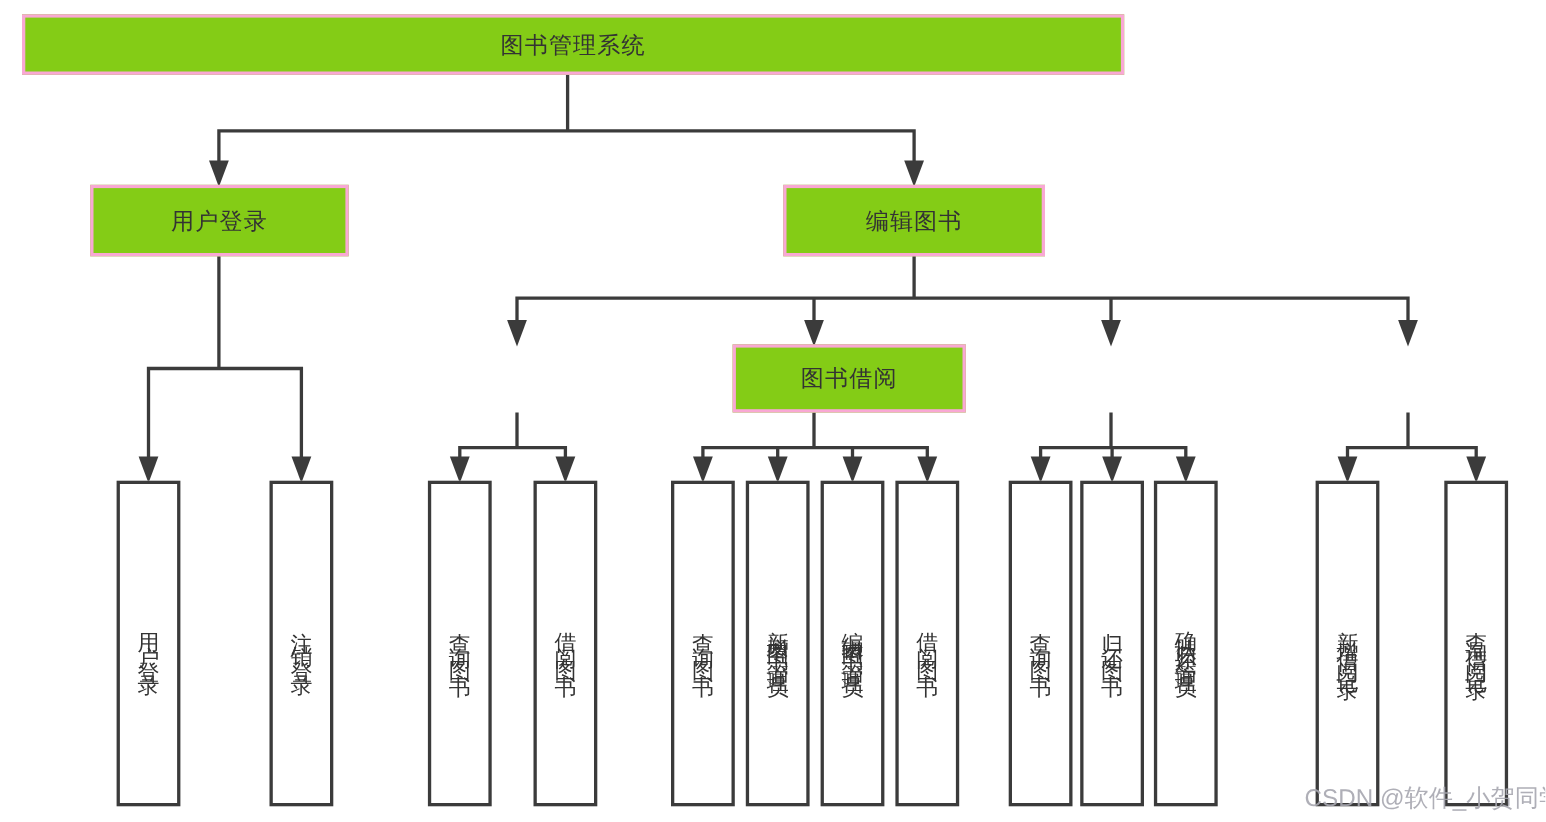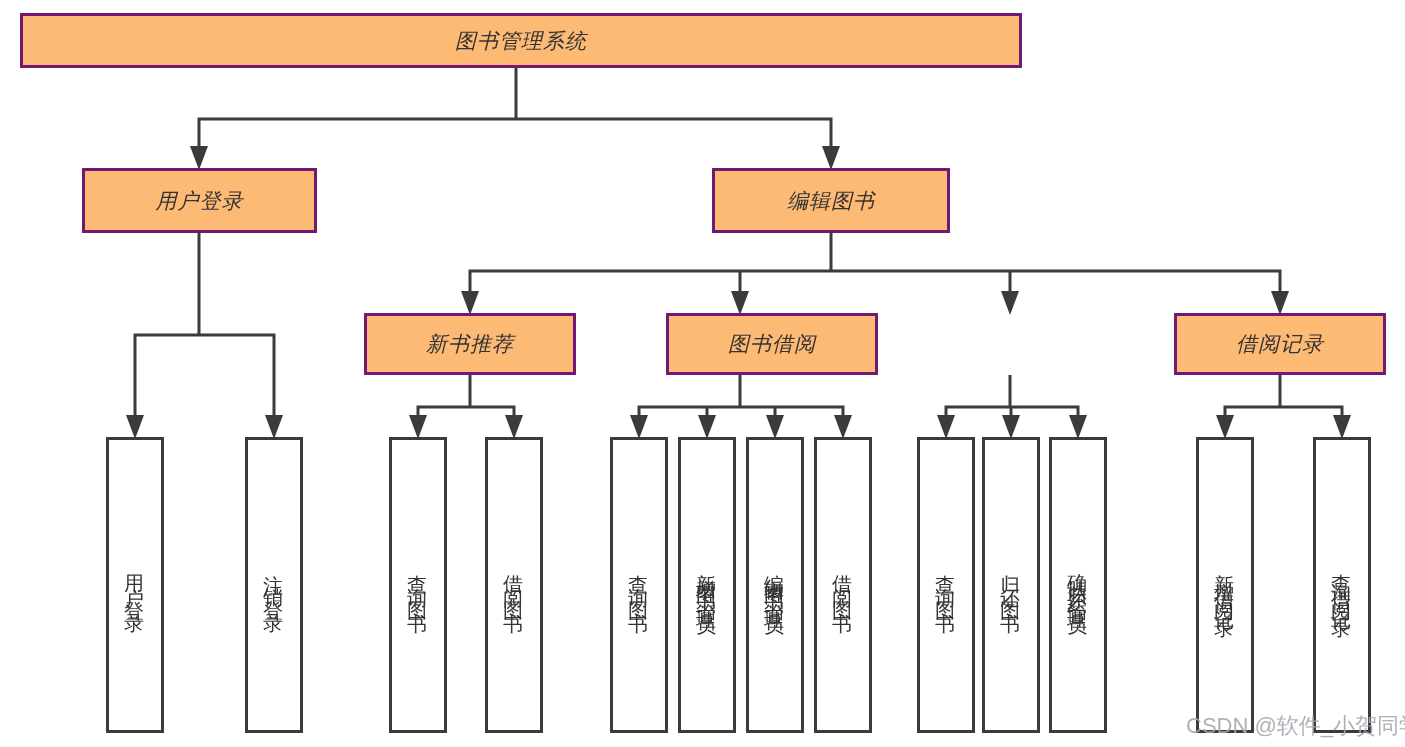--- a/index.html
+++ b/index.html
@@ -14,30 +14,29 @@
   }
   #edges {
     position: absolute;
     left: 0; top: 0;
     width: 1405px; height: 747px;
   }
   #edges path { stroke: #3b3b3b; stroke-width: 3; fill: none; }
   #edges polygon { fill: #3b3b3b; stroke: none; }
   .box {
     position: absolute;
-    background: #fdba74;
-    border: 3px solid #701a75;
+    background: #84cc16;
+    border: 3px solid #f9a8d4;
     display: flex;
     align-items: center;
     justify-content: center;
     font-size: 21px;
     color: #333333;
     letter-spacing: 1px;
     z-index: 2;
-    font-style: italic;
   }
   .leaf {
     position: absolute;
     top: 437px;
     width: 58px;
     height: 296px;
     background: #ffffff;
     border: 3px solid #3b3b3b;
     display: flex;
     align-items: center;
@@ -131,28 +130,22 @@
     <span>图书管理系统</span>
   </div>
 
   <div class="box n-login">
     <span>用户登录</span>
   </div>
   <div class="box n-mgmt">
     <span>编辑图书</span>
   </div>
 
-  <div class="box n-rec">
-    <span>新书推荐</span>
-  </div>
   <div class="box n-bor">
     <span>图书借阅</span>
-  </div>
-  <div class="box n-hist">
-    <span>借阅记录</span>
   </div>
 
   <div class="leaf lf-0">
     <span>用户登录</span>
   </div>
   <div class="leaf lf-1">
     <span>注销登录</span>
   </div>
   <div class="leaf lf-2">
     <span>查询图书</span>

